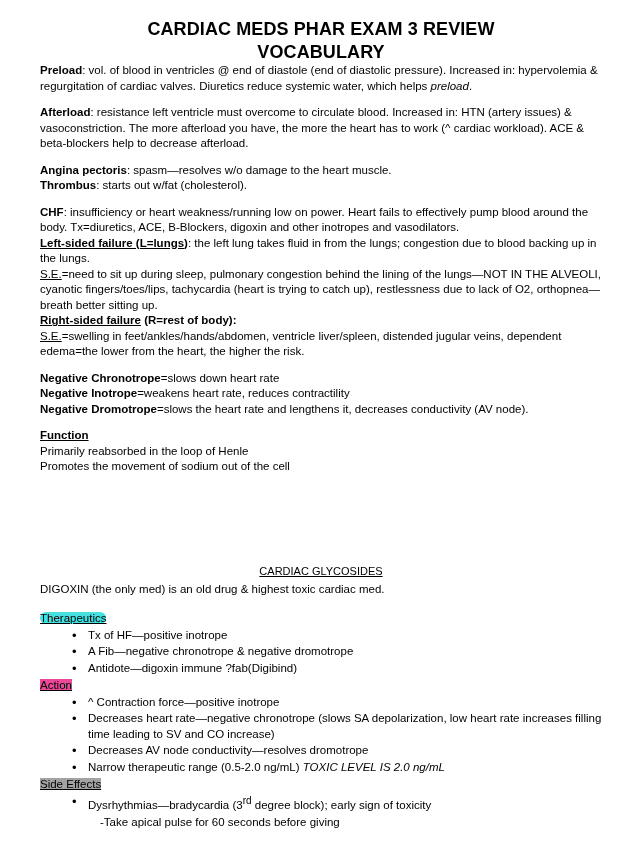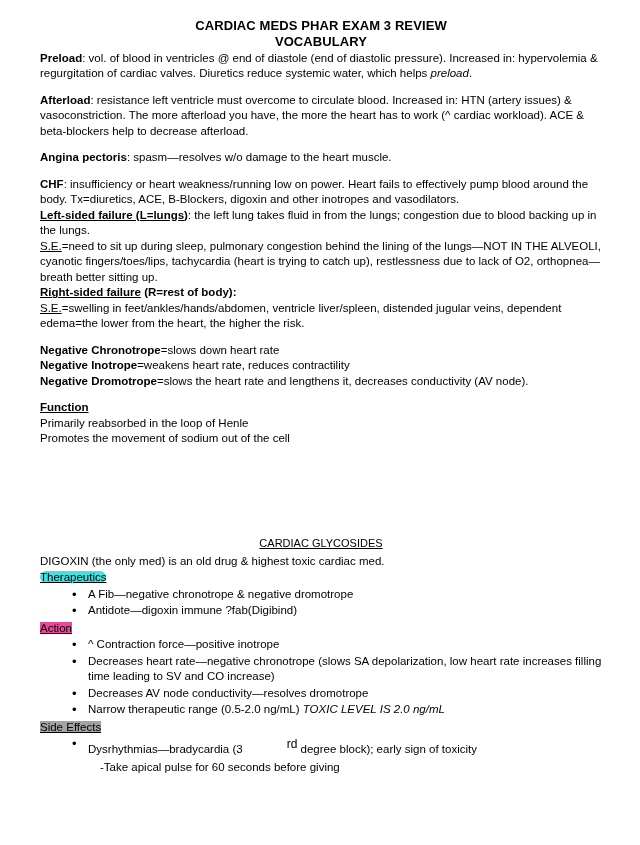--- a/index.html
+++ b/index.html
@@ -15,21 +15,21 @@
     line-height: 1.35;
     color: #000000;
     overflow: hidden;
   }
   .page {
     padding: 10px 38px 0 40px;
     box-sizing: border-box;
     width: 640px;
   }
   h1.doc-title {
-    font-size: 13px;
+    font-size: 18px;
     font-weight: bold;
     text-align: center;
     margin: 8px 0 0 0;
     line-height: 1.25;
     letter-spacing: 0.1px;
   }
   .block {
     margin: 0 0 11px 0;
   }
   .tight {
@@ -77,22 +77,22 @@
     content: "\2022";
     position: absolute;
     left: -16px;
     top: -1px;
     font-size: 13px;
   }
   .sub-line {
     margin: 0 0 1px 0;
     padding-left: 60px;
   }
-  sup { font-size: 12px; vertical-align: super; margin-left: 44px; }
-  .glyc-intro { margin: 0 0 1px 0; }
+  sup { font-size: 10px; vertical-align: super; }
+  .glyc-intro { margin: 0 0 14px 0; }
 </style>
 </head>
 <body>
 
 <div class="page">
 
   <h1 class="doc-title">
     <span>CARDIAC MEDS PHAR EXAM 3 REVIEW</span><br>
     <span>VOCABULARY</span>
   </h1>
@@ -100,20 +100,21 @@
   <div class="block">
     <p class="para"><b>Preload</b><span>: vol. of blood in ventricles @ end of diastole (end of diastolic pressure). Increased in: hypervolemia &amp; regurgitation of cardiac valves. Diuretics reduce systemic water, which helps </span><i>preload</i><span>.</span></p>
   </div>
 
   <div class="block">
     <p class="para"><b>Afterload</b><span>: resistance left ventricle must overcome to circulate blood. Increased in: HTN (artery issues) &amp; vasoconstriction. The more afterload you have, the more the heart has to work (^ cardiac workload). ACE &amp; beta-blockers help to decrease afterload.</span></p>
   </div>
 
   <div class="block">
     <p class="para tight"><b>Angina pectoris</b><span>: spasm—resolves w/o damage to the heart muscle.</span></p>
+    <p class="para tight"><b>Thrombus</b><span>: starts out w/fat (cholesterol).</span></p>
   </div>
 
   <div class="block">
     <p class="para tight"><b>CHF</b><span>: insufficiency or heart weakness/running low on power. Heart fails to effectively pump blood around the body. Tx=diuretics, ACE, B-Blockers, digoxin and other inotropes and vasodilators.</span></p>
     <p class="para tight"><b class="ul">Left-sided failure (L=lungs)</b><span>: the left lung takes fluid in from the lungs; congestion due to blood backing up in the lungs.</span></p>
     <p class="para tight"><span class="ul">S.E.</span><span>=need to sit up during sleep, pulmonary congestion behind the lining of the lungs—NOT IN THE ALVEOLI, cyanotic fingers/toes/lips, tachycardia (heart is trying to catch up), restlessness due to lack of O2, orthopnea—breath better sitting up.</span></p>
     <p class="para tight"><b class="ul">Right-sided failure</b><b> (R=rest of body):</b></p>
     <p class="para tight"><span class="ul">S.E.</span><span>=swelling in feet/ankles/hands/abdomen, ventricle liver/spleen, distended jugular veins, dependent edema=the lower from the heart, the higher the risk.</span></p>
   </div>
 
@@ -130,20 +131,21 @@
   </div>
 
   <div class="spacer-lg"></div>
 
   <div class="section-title">CARDIAC GLYCOSIDES</div>
 
   <p class="para glyc-intro">DIGOXIN (the only med) is an old drug &amp; highest toxic cardiac med.</p>
 
   <p class="para tight"><span class="ul hl-cyan">Therapeutics</span></p>
   <ul class="bullets">
+    <li>Tx of HF—positive inotrope</li>
     <li>A Fib—negative chronotrope &amp; negative dromotrope</li>
     <li>Antidote—digoxin immune ?fab(Digibind)</li>
   </ul>
 
   <p class="para tight"><span class="ul hl-magenta">Action</span></p>
   <ul class="bullets">
     <li>^ Contraction force—positive inotrope</li>
     <li>Decreases heart rate—negative chronotrope (slows SA depolarization, low heart rate increases filling time leading to SV and CO increase)</li>
     <li>Decreases AV node conductivity—resolves dromotrope</li>
     <li><span>Narrow therapeutic range (0.5-2.0 ng/mL) </span><i>TOXIC LEVEL IS 2.0 ng/mL</i></li>

